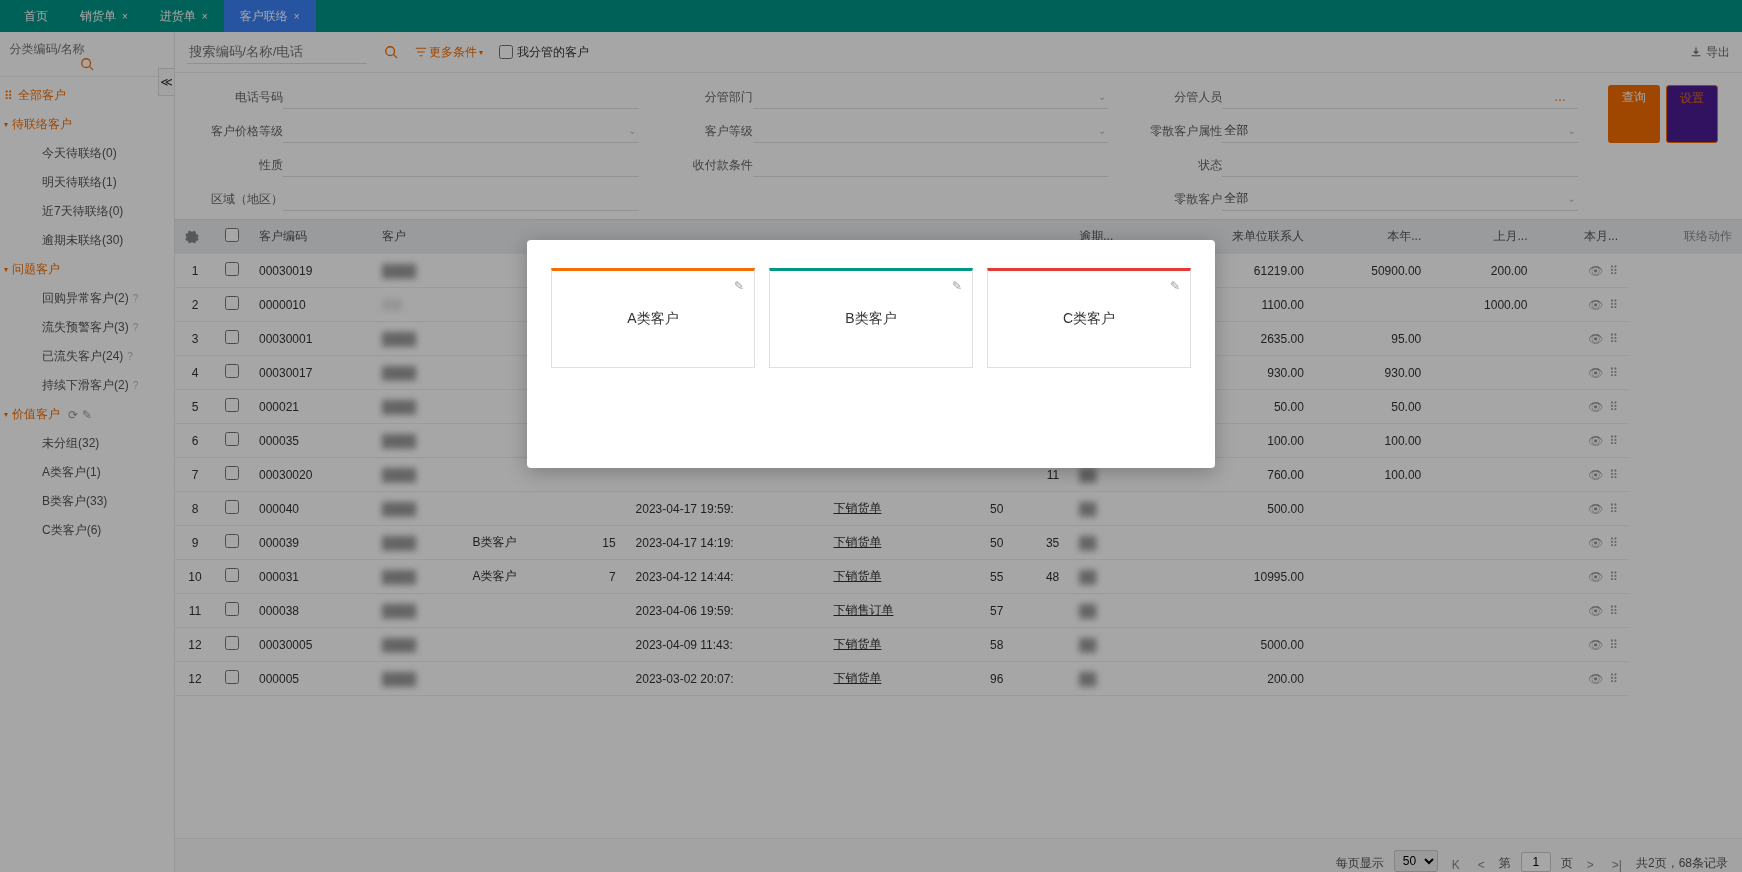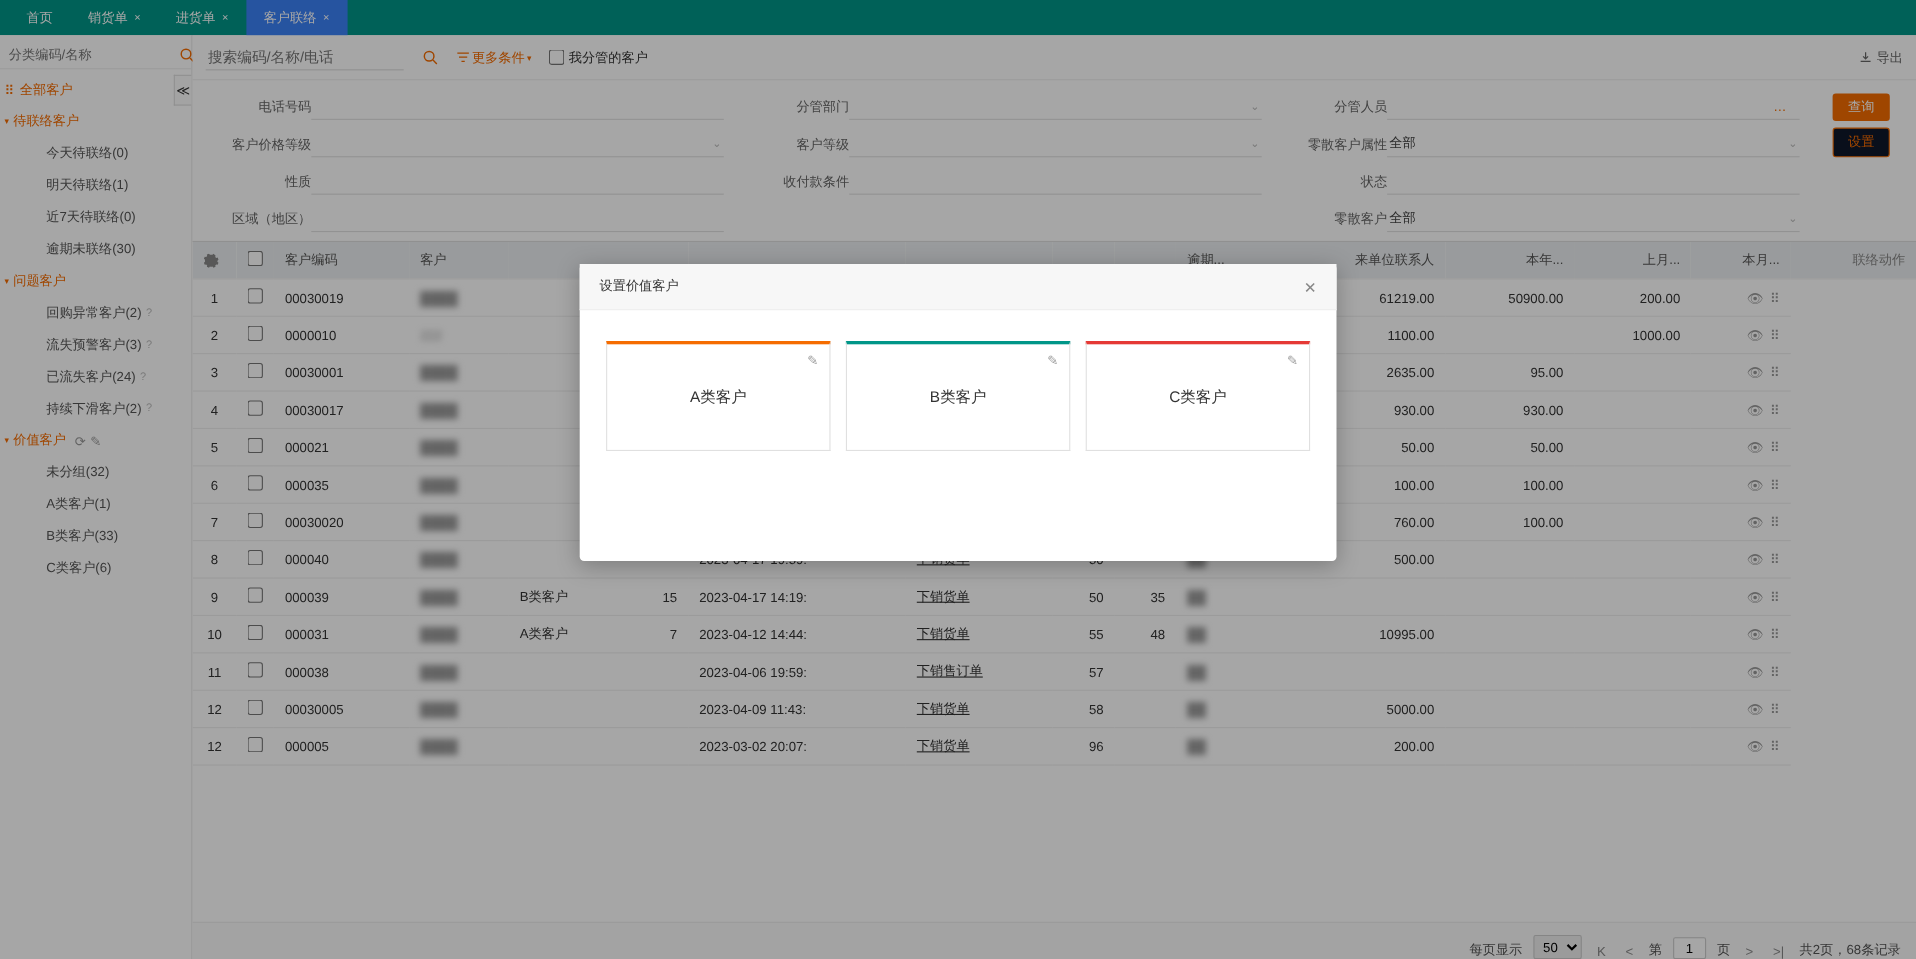--- a/index.html
+++ b/index.html
@@ -3,21 +3,21 @@
 <meta charset="utf-8">
 <style>
 * { margin: 0; padding: 0; box-sizing: border-box; }
 body { font-family: "Microsoft YaHei", Arial, sans-serif; font-size: 12px; background: #f5f5f5; color: #333; position: relative; width: 1742px; height: 872px; overflow: hidden; }
 .topbar { background: #009688; height: 32px; display: flex; align-items: center; padding-left: 8px; }
 .topbar-tab { padding: 0 16px; height: 44px; display: flex; align-items: center; color: #fff; cursor: pointer; gap: 6px; }
 .topbar-tab.active { background: #3b82f6; }
 .topbar-tab .close-x { font-size: 10px; }
 .body-row { display: flex; height: calc(100% - 32px); }
 .sidebar { width: 175px; background: #fff; border-right: 1px solid #e5e5e5; padding-top: 6px; position: relative; }
-.sidebar-search { padding: 4px 8px; display: flex; align-items: center; border-bottom: 1px solid #eee; }
+.sidebar-search { padding: 4px 8px; display: flex; align-items: center; border-bottom: 1px solid #eee; flex-direction: column; }
 .sidebar-search input { flex: 1; border: none; outline: none; color: #999; font-size: 12px; }
 .search-icon { width: 16px; height: 16px; display: inline-flex; align-items: center; justify-content: center; color: #f56c00; }
 .collapse-btn { position: absolute; right: 0; top: 36px; width: 16px; height: 28px; border: 1px solid #ddd; background: #fafafa; display: flex; align-items: center; justify-content: center; border-right: none; }
 .tree { padding: 4px 0; }
 .tree-group { padding-left: 14px; }
 .tree-group-hdr { display: flex; align-items: center; gap: 4px; padding: 6px 4px; cursor: pointer; }
 .tree-group-hdr.l0 { color: #f56c00; font-weight: 500; }
 .tree-group-hdr.l1 { color: #f56c00; }
 .tree-leaf { padding: 6px 8px 6px 28px; color: #555; cursor: pointer; }
 .tree-leaf.q { display: flex; align-items: center; gap: 4px; }
@@ -30,24 +30,24 @@
 .toolbar input.search-big { border: none; border-bottom: 1px solid #ddd; outline: none; width: 180px; padding: 4px 2px; }
 .more-cond { color: #f56c00; display: flex; align-items: center; gap: 2px; cursor: pointer; }
 .mycust { display: flex; align-items: center; gap: 4px; }
 .mycust input { width: 14px; height: 14px; }
 .export { margin-left: auto; display: flex; align-items: center; gap: 4px; color: #666; cursor: pointer; }
 .filter-panel { padding: 12px 24px 8px; display: grid; grid-template-columns: 1fr 1fr 1fr auto; gap: 10px 30px; }
 .filter-item { display: flex; align-items: center; }
 .filter-label { width: 84px; text-align: right; color: #666; }
 .filter-val { flex: 1; border-bottom: 1px solid #e0e0e0; height: 24px; display: flex; align-items: center; justify-content: space-between; padding: 0 2px; color: #444; }
 .filter-dd { color: #bbb; font-size: 10px; }
-.btn-stack { display: flex; flex-direction: column; gap: 6px; }
+.btn-stack { display: flex; flex-direction: row; gap: 6px; }
 .btn { min-width: 52px; padding: 4px 8px; border-radius: 3px; text-align: center; cursor: pointer; font-size: 12px; }
 .btn-primary { background: #f56c00; color: #fff; }
-.btn-outline { border: 1px solid #f56c00; color: #f56c00; background: #0f172a; }
+.btn-outline { border: 1px solid #f56c00; color: #f56c00; background: #4c1d95; }
 .dots-btn { color: #f56c00; padding: 0 10px; display: flex; align-items: center; }
 .table-wrap { flex: 1; overflow: auto; border-top: 1px solid #ddd; }
 table { border-collapse: collapse; width: 100%; font-size: 12px; }
 th, td { border-bottom: 1px solid #eee; padding: 8px 10px; text-align: left; white-space: nowrap; }
 thead th { background: #eceff1; font-weight: 500; color: #555; position: sticky; top: 0; }
 .col-num { text-align: center; width: 40px; }
 .col-chk { width: 32px; text-align: center; }
 .col-act { text-align: right; color: #888; }
 .col-right { text-align: right; }
 .link { text-decoration: underline; color: #333; cursor: pointer; }
@@ -565,24 +565,20 @@
       <span>页</span>
       <span class="pg-btn">&gt;</span>
       <span class="pg-btn">&gt;|</span>
       <span>共2页，68条记录</span>
     </div>
   </div>
 </div>
 
 <div class="overlay">
   <div class="modal">
-    <div class="modal-hdr">
-      <span class="modal-title">设置价值客户</span>
-      <span class="modal-close">✕</span>
-    </div>
     <div class="modal-body" id="modal-cards">
         <div class="vcard c1">
           <span class="edit">✎</span>
           <span>A类客户</span>
         </div>
         <div class="vcard c2">
           <span class="edit">✎</span>
           <span>B类客户</span>
         </div>
         <div class="vcard c3">

